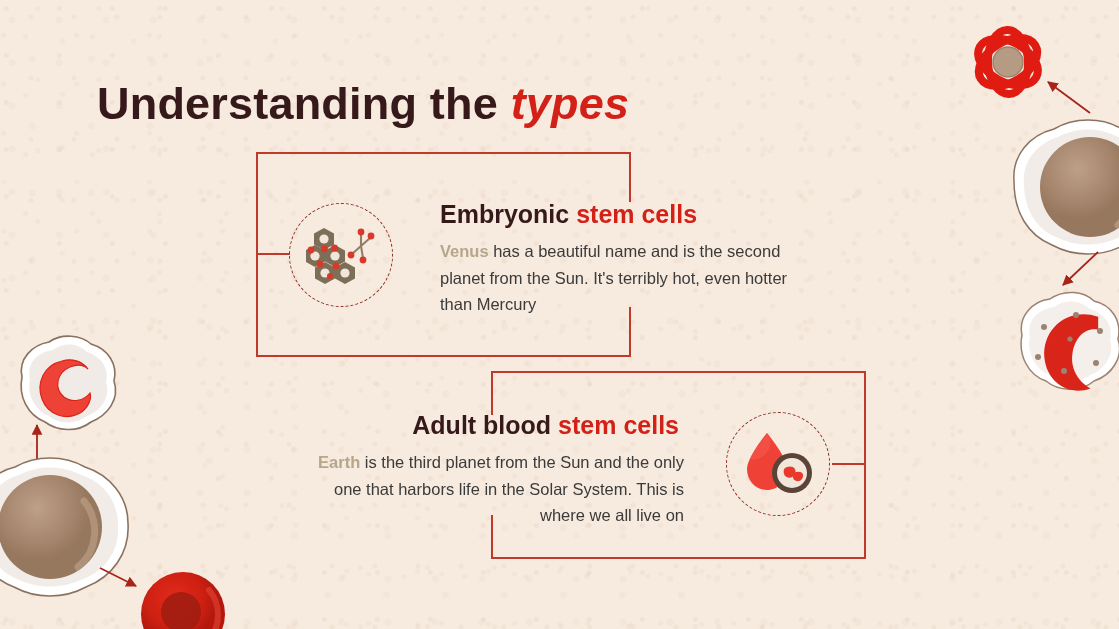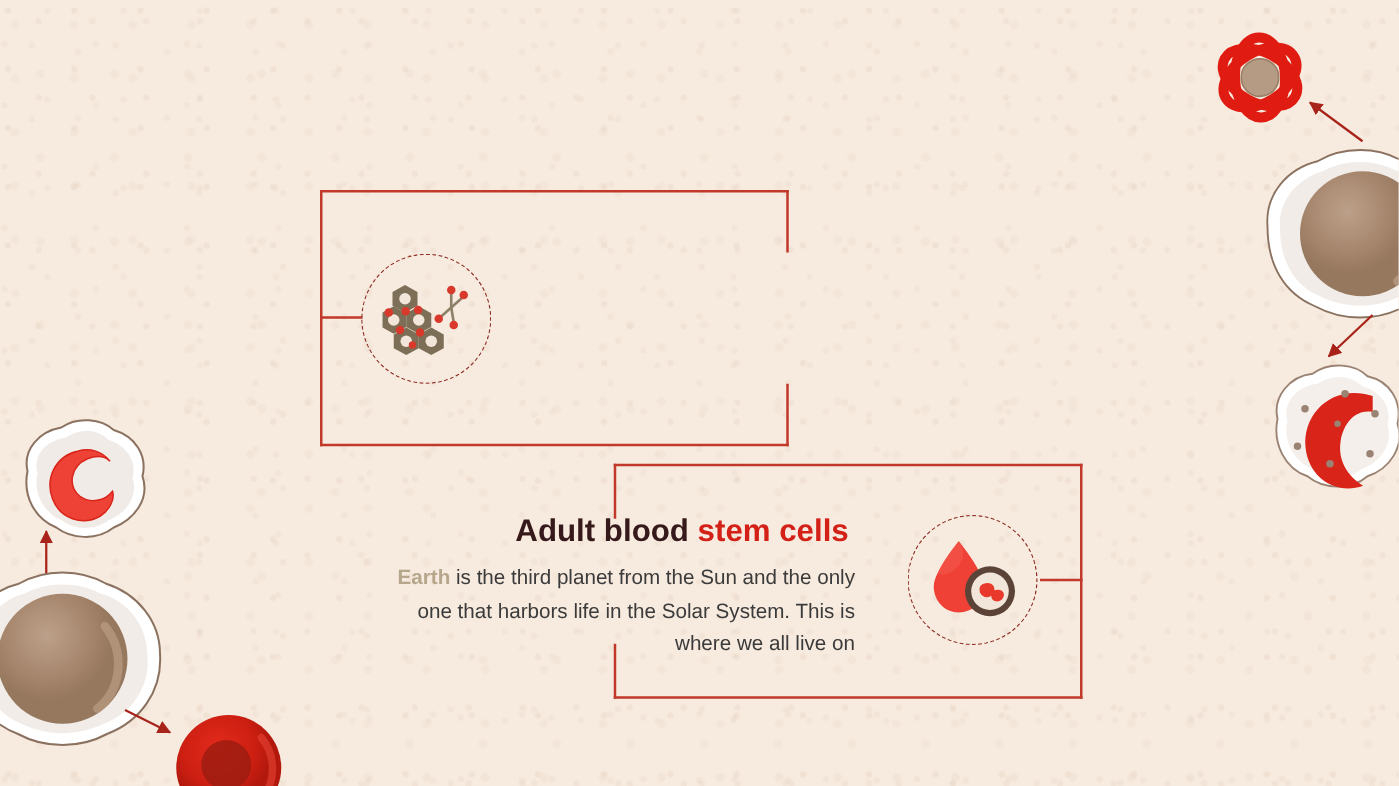--- a/index.html
+++ b/index.html
@@ -205,20 +205,23 @@
 
   <g transform="translate(183,614)">
     <circle cx="0" cy="0" r="42" fill="url(#redCell)"></circle>
     <circle cx="-2" cy="-2" r="20" fill="#9e1c10" opacity=".85"></circle>
     <path d="M26,-24 C38,-10 38,12 26,26" fill="none" stroke="#ef4b3c" stroke-width="6" stroke-linecap="round" opacity=".5"></path>
   </g>
 </svg>
 
 <div class="stage">
 
+  <div class="page-title">
+    <span>Understanding the </span><span class="accent">types</span>
+  </div>
 
   <div class="frame" id="block1">
     <div class="edge h top"></div>
     <div class="edge h bottom"></div>
     <div class="edge v left"></div>
     <div class="edge v rt"></div>
     <div class="edge v rb"></div>
     <div class="edge h stub"></div>
   </div>
 
@@ -254,20 +257,26 @@
       </g>
       <g fill="#d9392b">
         <circle cx="55" cy="8" r="3.4"></circle>
           <circle cx="45" cy="31" r="3.4"></circle>
         <circle cx="65" cy="12" r="3.4"></circle>
           <circle cx="57" cy="36" r="3.4"></circle>
       </g>
     </svg>
   </div>
 
+  <div class="block-head" id="head1">
+    <span>Embryonic </span><span class="accent">stem cells</span>
+  </div>
+  <div class="block-body" id="body1">
+    <span class="lead">Venus</span><span> has a beautiful name and is the second planet from the Sun. It's terribly hot, even hotter than Mercury</span>
+  </div>
 
   <div class="frame" id="block2">
     <div class="edge h top"></div>
     <div class="edge h bottom"></div>
     <div class="edge v right"></div>
     <div class="edge v lt"></div>
     <div class="edge v lb"></div>
     <div class="edge h stub"></div>
   </div>
 

